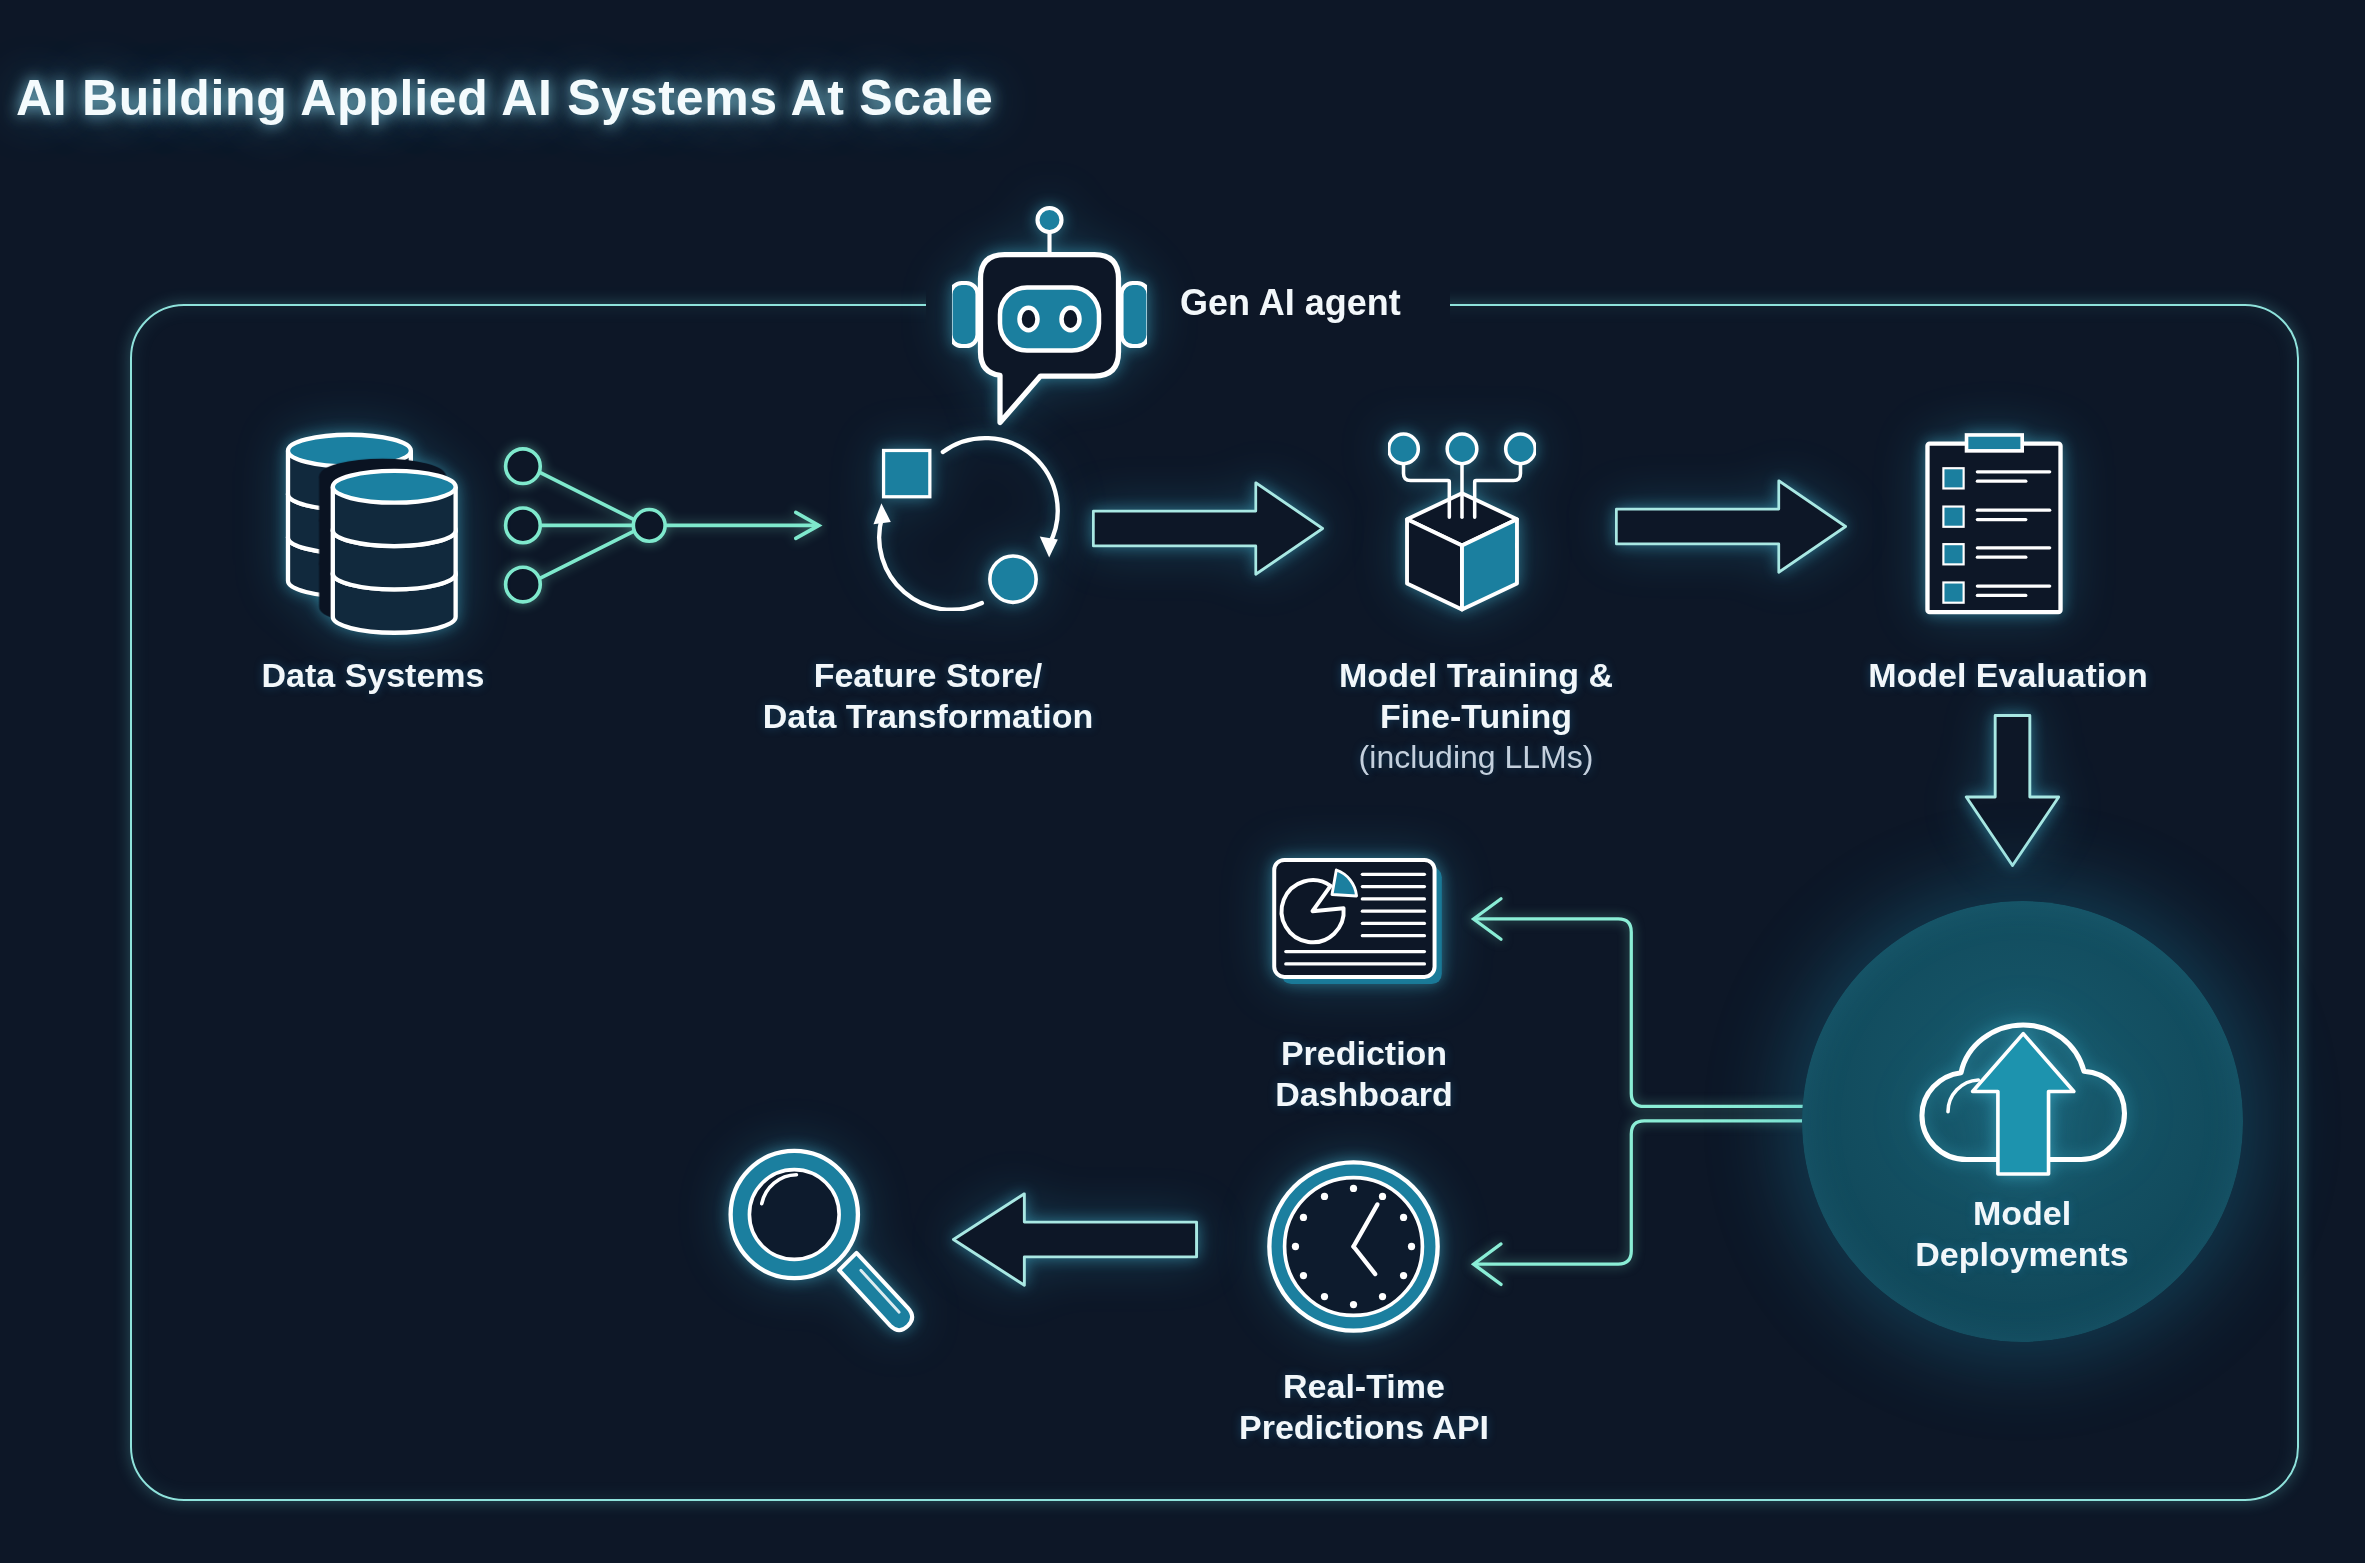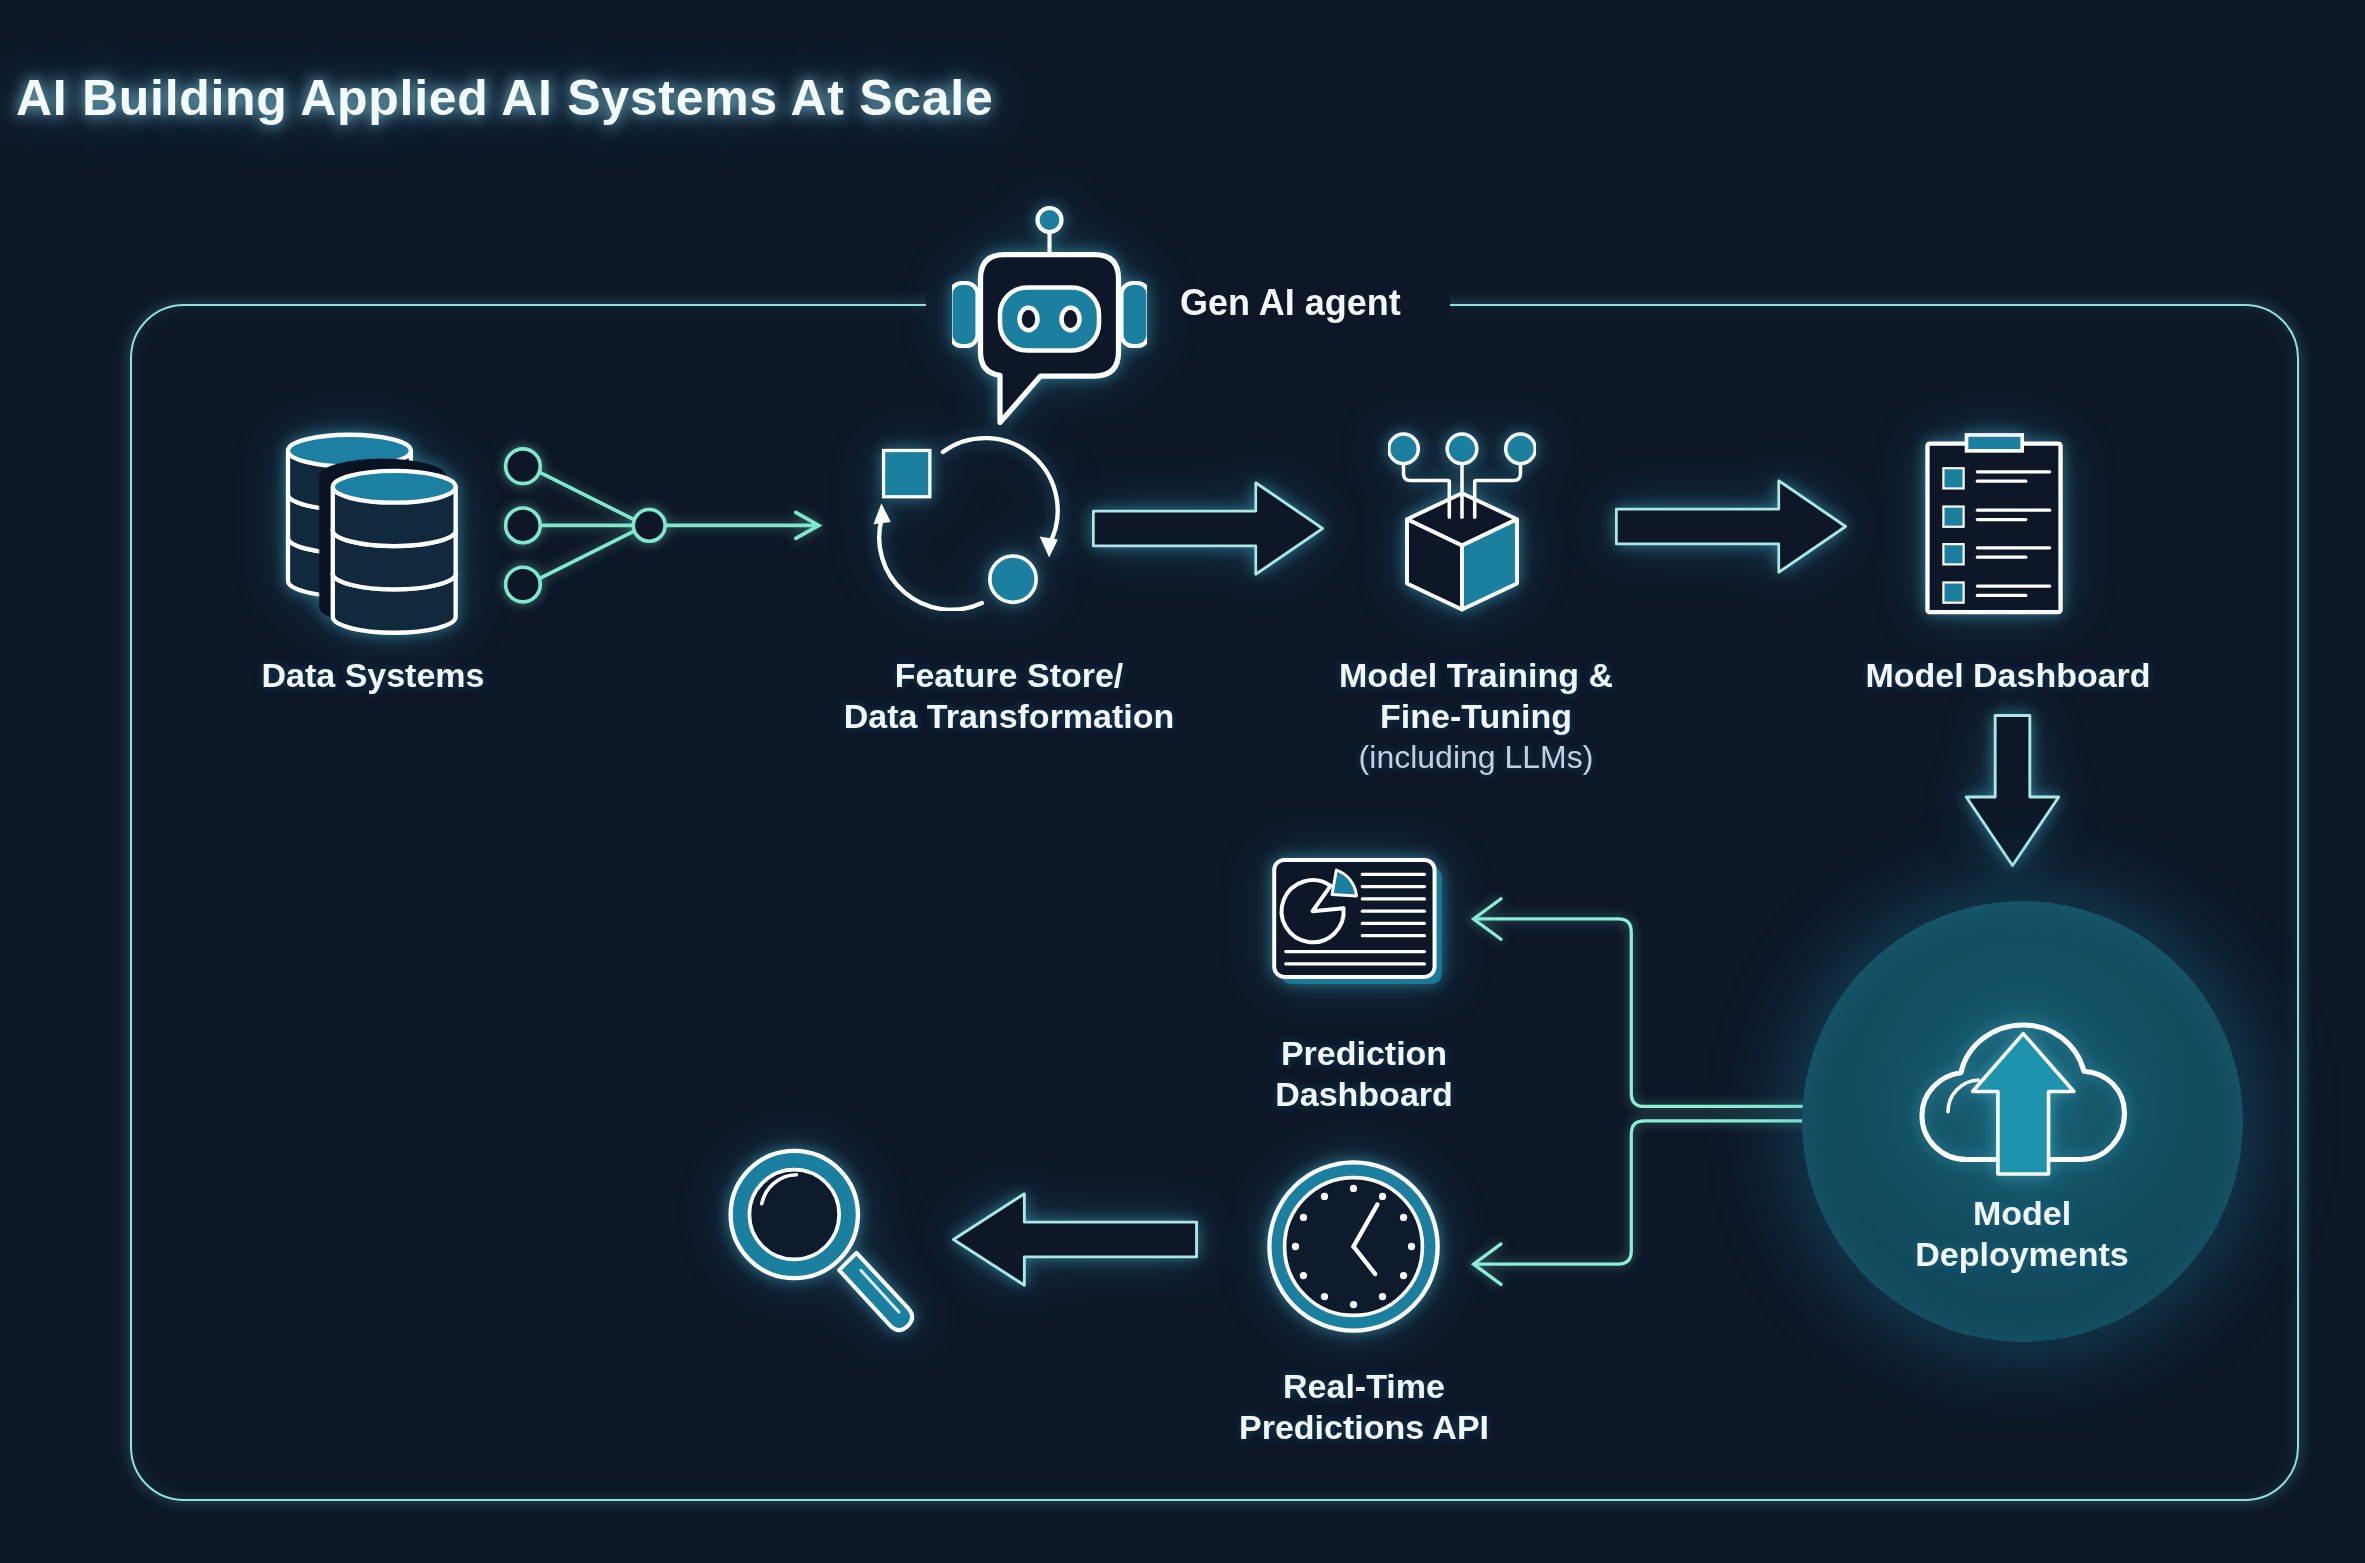--- a/index.html
+++ b/index.html
@@ -94,21 +94,21 @@
   </svg>
 
   <svg class="abs icon" style="left:872px;top:423px" width="188" height="188" viewBox="0 0 260 260">
     <rect x="16" y="38" width="64" height="64" fill="#1b7f9f" stroke="#fff" stroke-width="4.5"></rect>
     <circle cx="195" cy="216" r="32" fill="#1b7f9f" stroke="#fff" stroke-width="5"></circle>
     <path d="M 98 40 A 100 100 0 0 1 245 168" fill="none" stroke="#fff" stroke-width="6" stroke-linecap="round"></path>
     <polygon points="245,186 232,157 257,161" fill="#fff"></polygon>
     <path d="M 152 249 A 100 100 0 0 1 14 130" fill="none" stroke="#fff" stroke-width="6" stroke-linecap="round"></path>
     <polygon points="13,111 2,140 26,137" fill="#fff"></polygon>
   </svg>
-  <div class="abs label" style="left:792px;top:655px;width:434px">
+  <div class="abs label" style="left:711px;top:655px;width:434px">
     <div>Feature Store/</div>
     <div>Data Transformation</div>
   </div>
 
   <svg class="abs icon" style="left:1092px;top:456px" width="232" height="145" viewBox="0 0 340 200" preserveAspectRatio="none">
     <polygon points="2,76 240,76 240,37 338,100 240,163 240,124 2,124" fill="#0d1727" stroke="#a9e8e3" stroke-width="4" stroke-linejoin="round"></polygon>
   </svg>
 
   <svg class="abs icon" style="left:1388px;top:431px" width="148" height="188" viewBox="0 0 210 260">
     <polygon points="105,85 183,122 105,159 27,122" fill="#0d1727" stroke="#fff" stroke-width="5.5" stroke-linejoin="round"></polygon>
@@ -146,21 +146,21 @@
           <line x1="82" y1="128" x2="149" y2="128"></line>
         <rect x="35" y="162" width="28" height="28" fill="#1b7f9f" stroke-width="3"></rect>
         <line x1="82" y1="167" x2="182" y2="167"></line>
           <line x1="82" y1="180" x2="149" y2="180"></line>
         <rect x="35" y="215" width="28" height="28" fill="#1b7f9f" stroke-width="3"></rect>
         <line x1="82" y1="220" x2="182" y2="220"></line>
           <line x1="82" y1="233" x2="149" y2="233"></line>
       </g>
     </g>
   </svg>
-  <div class="abs label" style="left:1791px;top:655px;width:434px">Model Dashboard</div>
+  <div class="abs label" style="left:1791px;top:655px;width:434px">Model Evaluation</div>
 
   <svg class="abs icon" style="left:1940px;top:714px" width="145" height="153" viewBox="0 0 200 212">
     <polygon points="76,2 124,2 124,115 164,115 100,210 36,115 76,115" fill="#0d1727" stroke="#a9e8e3" stroke-width="4" stroke-linejoin="round"></polygon>
   </svg>
 
   <div class="abs deploy-circle"></div>
   <svg class="abs icon" style="left:1903px;top:970px;z-index:4" width="239" height="217" viewBox="0 0 330 300">
     <path d="M 88 262 C 52 262 26 234 26 201 C 26 170 50 146 80 142 C 88 104 124 76 166 76 C 206 76 240 102 250 140 C 282 142 306 166 306 198 C 306 232 280 262 246 262 Z" fill="none" stroke="#fff" stroke-width="7" stroke-linejoin="round"></path>
     <path d="M 62 196 A 44 44 0 0 1 104 152" fill="none" stroke="#fff" stroke-width="5" stroke-linecap="round"></path>
     <polygon points="166,88 236,168 201,168 201,282 131,282 131,168 96,168" fill="#1d93ae" stroke="#fff" stroke-width="5" stroke-linejoin="round"></polygon>

